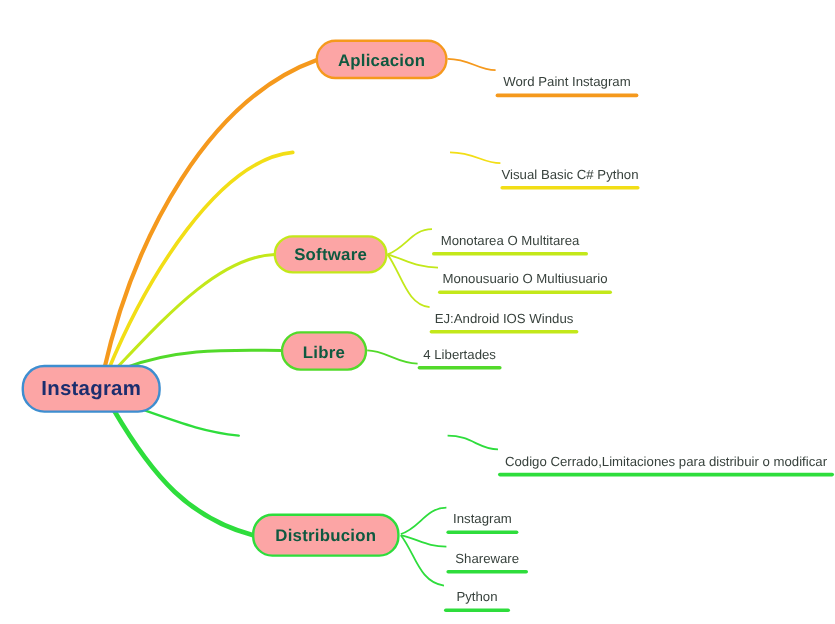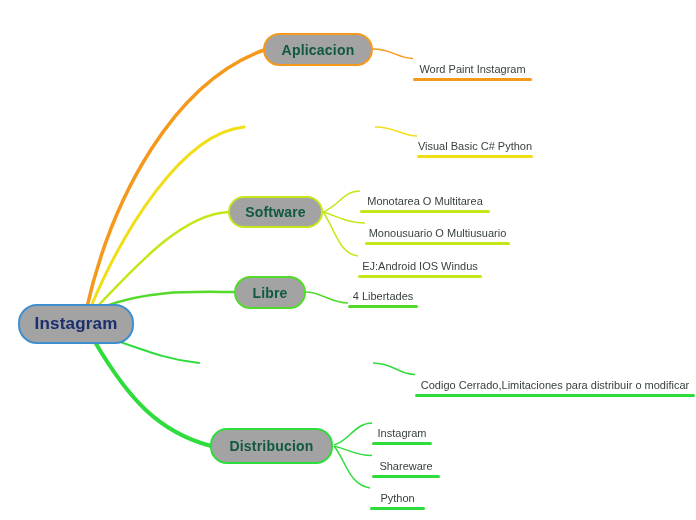--- a/index.html
+++ b/index.html
@@ -2,21 +2,21 @@
 <html><head>
 <meta charset="utf-8">
 <style>
   html,body { margin:0; padding:0; background:#fff; }
   #canvas {
     position:relative; width:696px; height:520px; overflow:hidden;
     background:#ffffff; font-family:"Liberation Sans", sans-serif;
   }
   #wires { position:absolute; left:0; top:0; z-index:1; }
   .node {
-    position:absolute; z-index:2; background:#a3a3a3;
+    position:absolute; z-index:2; background:#fca5a5;
     border:2px solid #999; border-radius:17px;
     display:flex; align-items:center; justify-content:center;
     box-sizing:border-box;
   }
   .node-label {
     font-weight:bold; font-size:14px; color:#0F5940;
     white-space:nowrap; letter-spacing:0.2px;
   }
   #n-root { left:18px; top:304px; width:116px; height:40px; border-radius:19px; }
   #n-root .node-label { font-size:17px; color:#1B2E6E; }

